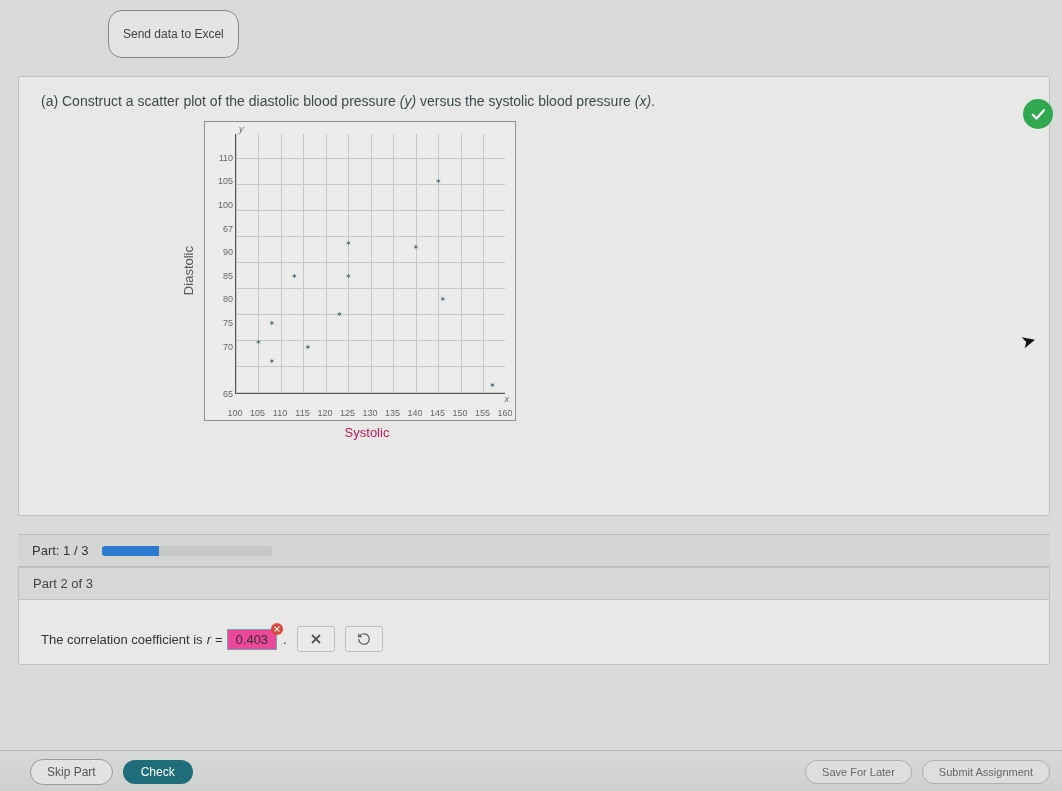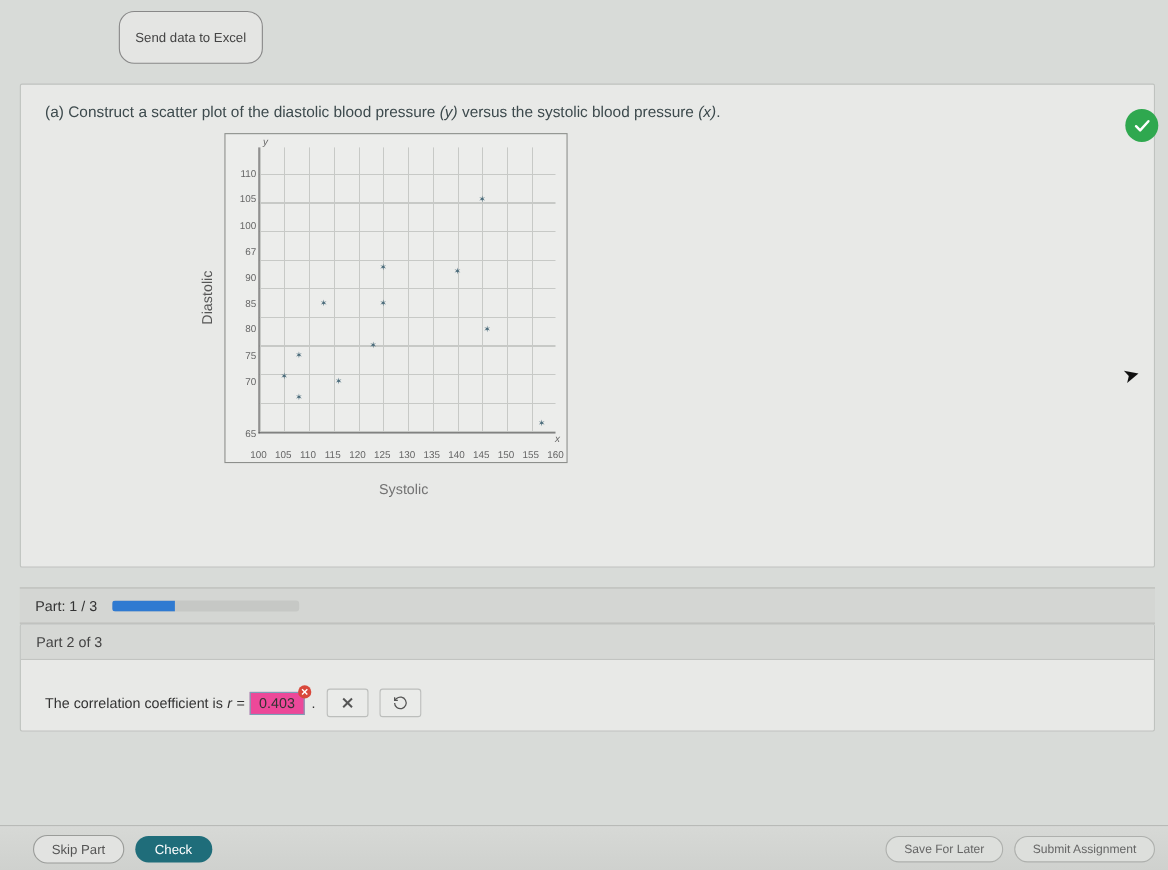--- a/index.html
+++ b/index.html
@@ -112,21 +112,21 @@
     color: #4a6b7a;
     transform: translate(-50%, 50%);
   }
   .pt::before { content:"✶"; }
   .ylab-top {
     position:absolute; left:34px; top:2px; font-size:9px; color:#666; font-style:italic;
   }
   .xlab-right {
     position:absolute; right:6px; bottom:16px; font-size:9px; color:#666; font-style:italic;
   }
-  .xlabel { text-align:center; font-size:13px; color:#737373; margin-top:16px; margin-left:170px; width:312px;}
+  .xlabel { text-align:center; font-size:13px; color:#be185d; margin-top:4px; margin-left:170px; width:312px;}
 
   
   .progress-row {
     margin-top: 18px;
     background: #d4d6d3;
     border-top: 1px solid #b8bab7;
     border-bottom: 1px solid #b8bab7;
     padding: 8px 14px;
     display: flex;
     align-items: center;

